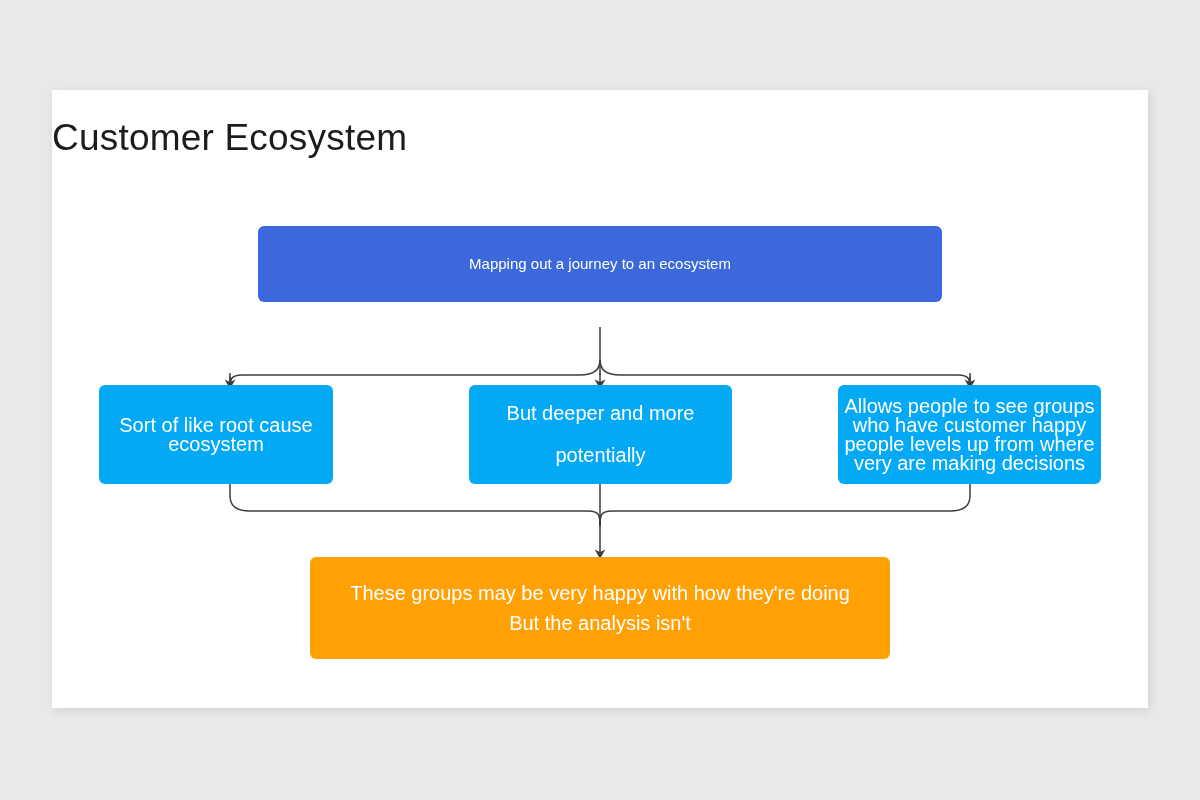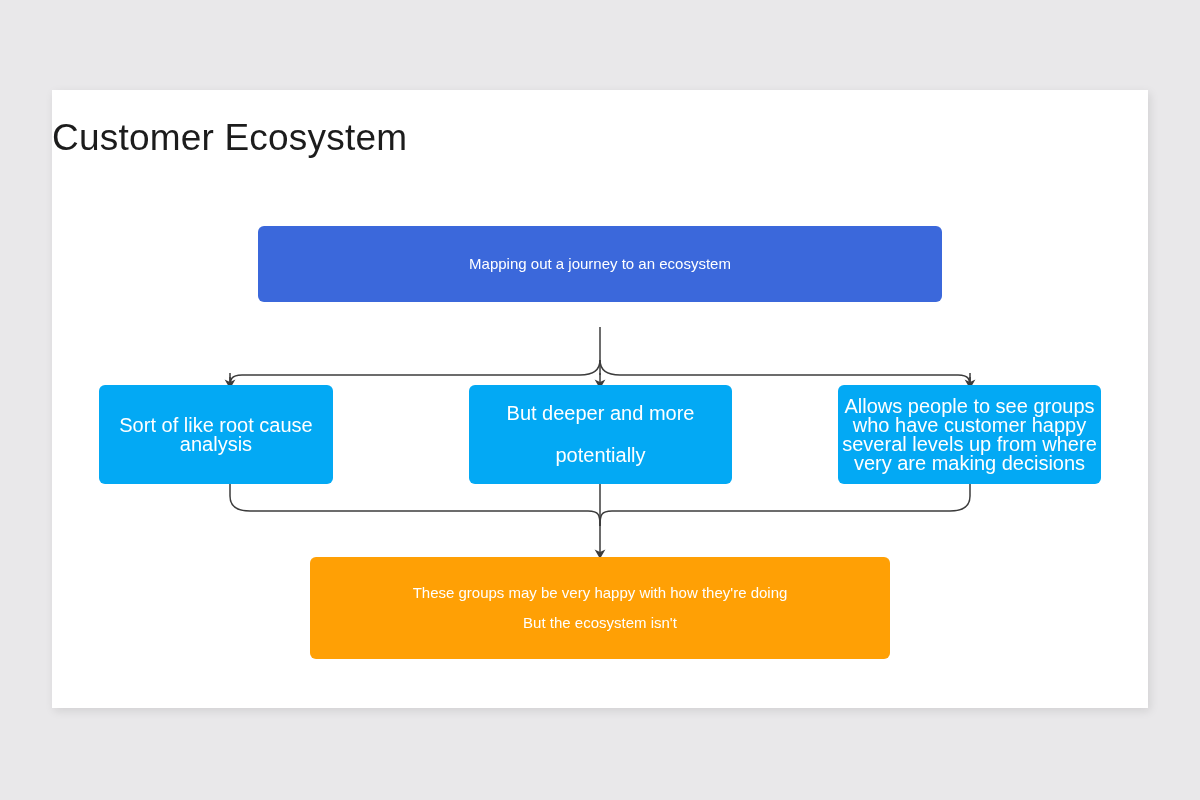--- a/index.html
+++ b/index.html
@@ -98,21 +98,21 @@
   #node-mid-3 { left: 786px; width: 263px; }
   #node-mid-3 .line { line-height: 19px; }
 
   
   #node-outcome {
     left: 258px;
     top: 467px;
     width: 580px;
     height: 102px;
     background: #ffa005;
-    font-size: 15px;
+    font-size: 20px;
     line-height: 30px;
   }
 
   
   #connectors {
     position: absolute;
     left: 0;
     top: 0;
     width: 1096px;
     height: 618px;
@@ -161,34 +161,34 @@
         <path d="M548,430 L548,464"></path>
       </g>
     </svg>
 
     <div class="node" id="node-root">
       <span class="line">Mapping out a journey to an ecosystem</span>
     </div>
 
     <div class="node node-mid" id="node-mid-1">
       <span class="line">Sort of like root cause</span>
-      <span class="line">analysis</span>
+      <span class="line">ecosystem</span>
     </div>
 
     <div class="node node-mid" id="node-mid-2">
       <span class="line">But deeper and more</span>
       <span class="line">potentially</span>
     </div>
 
     <div class="node node-mid" id="node-mid-3">
       <span class="line">Allows people to see groups</span>
       <span class="line">who have customer happy</span>
-      <span class="line">several levels up from where</span>
+      <span class="line">people levels up from where</span>
       <span class="line">very are making decisions</span>
     </div>
 
     <div class="node" id="node-outcome">
       <span class="line">These groups may be very happy with how they're doing</span>
-      <span class="line">But the ecosystem isn't</span>
+      <span class="line">But the analysis isn't</span>
     </div>
 
   </div>
 </div>
 
 </body></html>

